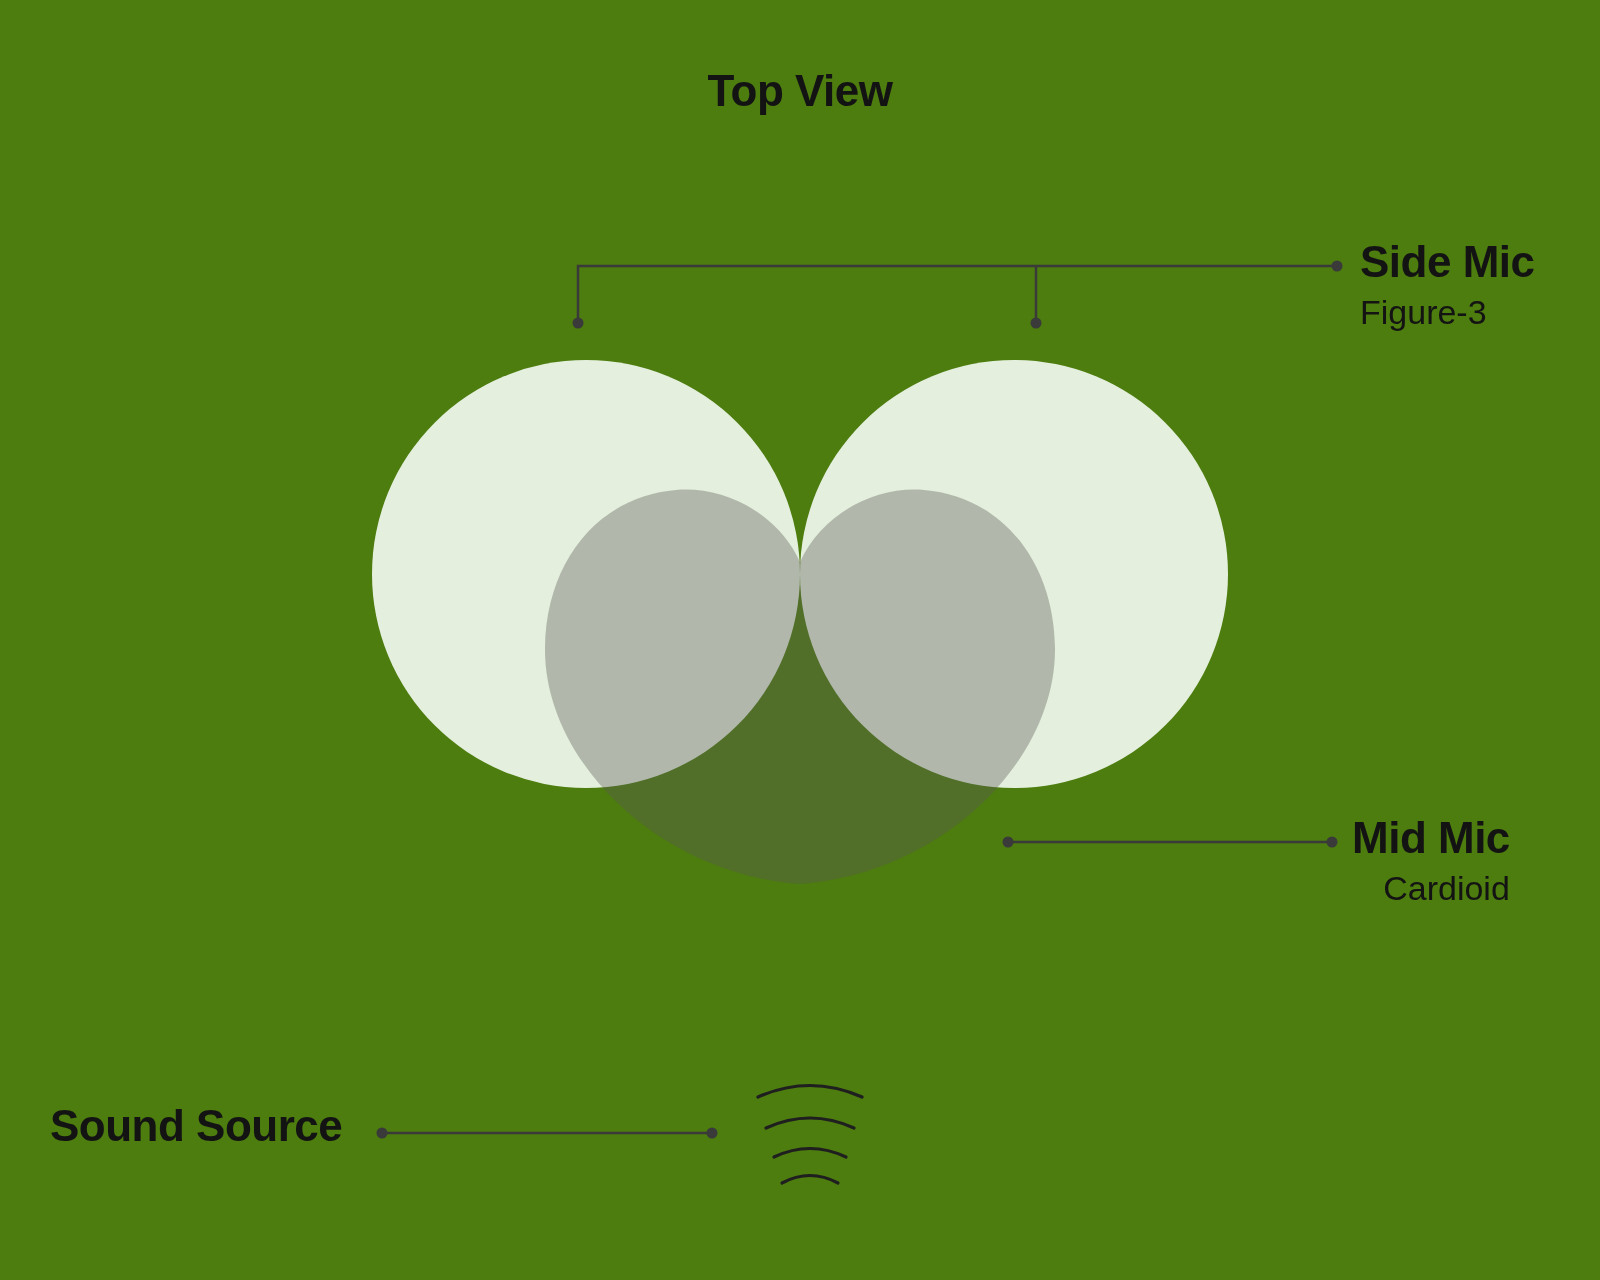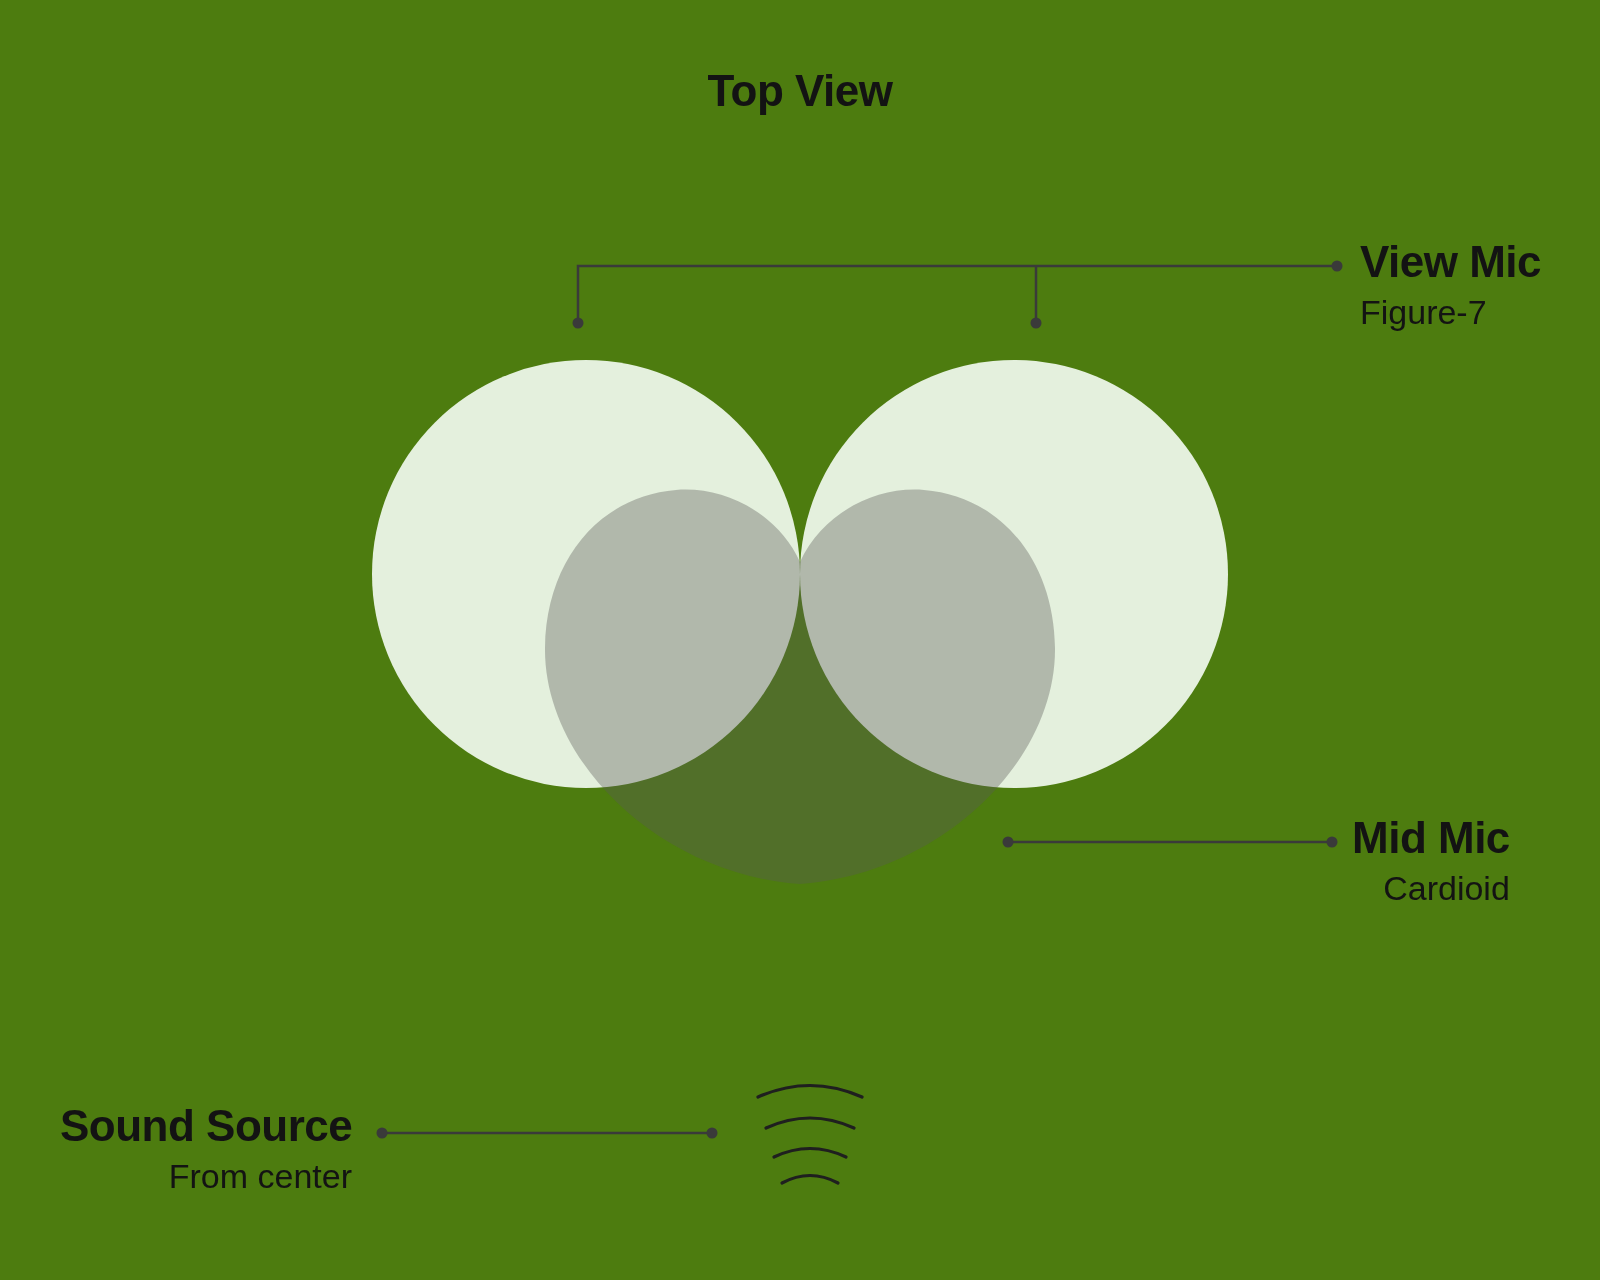--- a/index.html
+++ b/index.html
@@ -42,24 +42,23 @@
     left: 0;
     right: 0;
     top: 66px;
     text-align: center;
     color: #131313;
     font-size: 44px;
     font-weight: bold;
     letter-spacing: -0.5px;
   }
   .sound-source-block {
-    left: 60px;
+    left: 50px;
     width: 292px;
     top: 1104px;
-    text-align: right;
   }
   .side-mic-block {
     left: 1360px;
     top: 240px;
     text-align: left;
   }
   .mid-mic-block {
     left: 1352px;
     top: 816px;
     text-align: right;
@@ -107,27 +106,26 @@
       <path d="M 758 1097 Q 810 1074 862 1097"></path>
       <path d="M 766 1128 Q 810 1108 854 1128"></path>
       <path d="M 774 1157 Q 810 1140 846 1157"></path>
       <path d="M 782 1183 Q 810 1168 838 1183"></path>
     </g>
   </svg>
 
   <div class="page-title">Top View</div>
 
   <div class="label-block side-mic-block">
-    <div class="label-title">View Mic</div>
-    <div class="label-sub">Figure-7</div>
+    <div class="label-title">Side Mic</div>
+    <div class="label-sub">Figure-3</div>
   </div>
 
   <div class="label-block mid-mic-block">
     <div class="label-title">Mid Mic</div>
     <div class="label-sub">Cardioid</div>
   </div>
 
   <div class="label-block sound-source-block">
     <div class="label-title">Sound Source</div>
-    <div class="label-sub">From center</div>
   </div>
 
 </div>
 
 </body></html>

